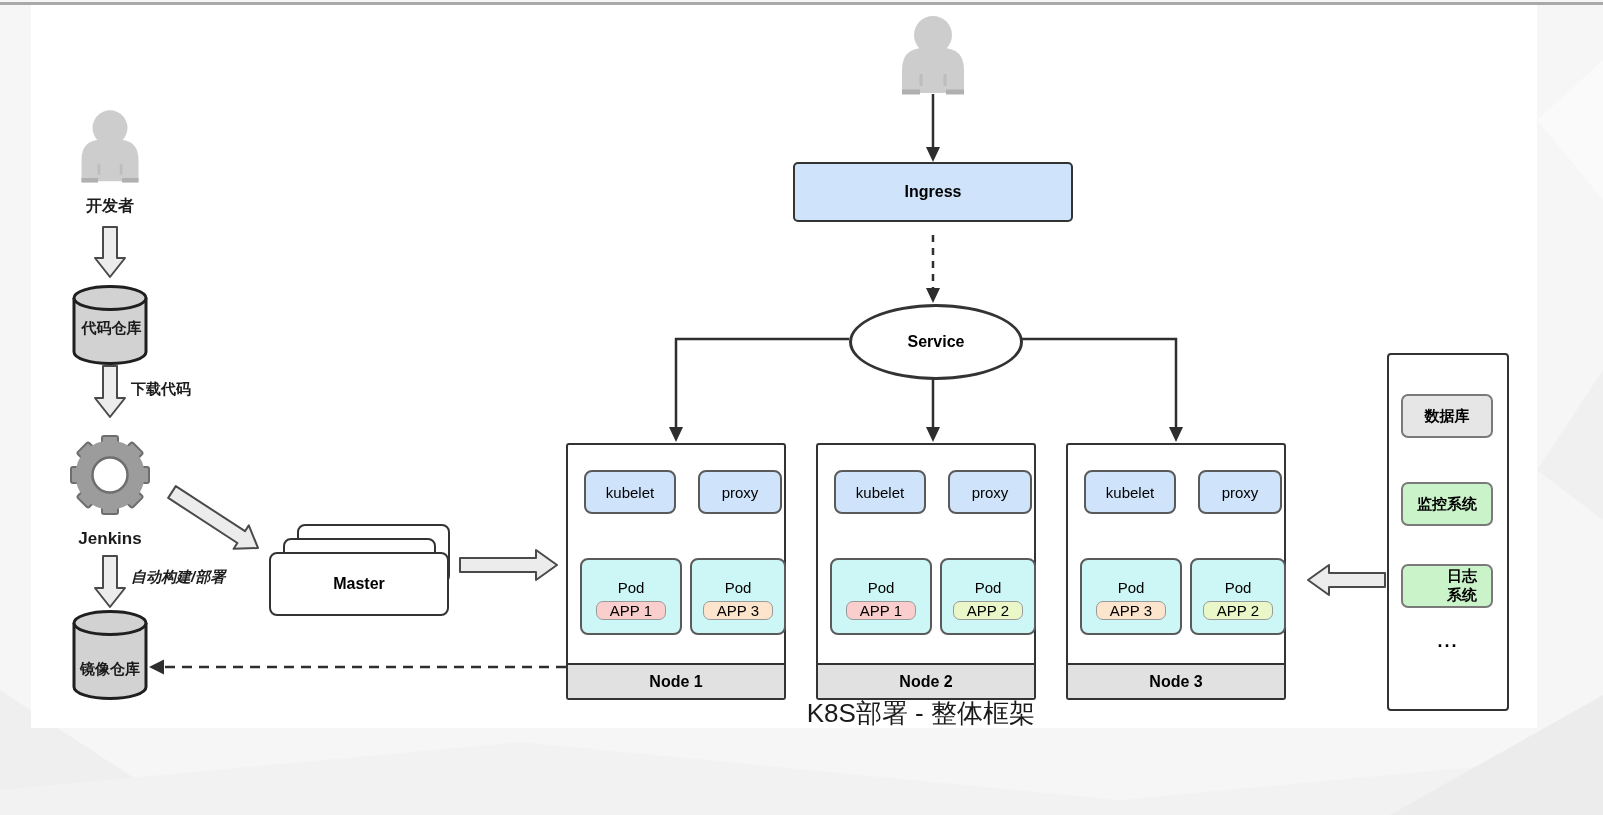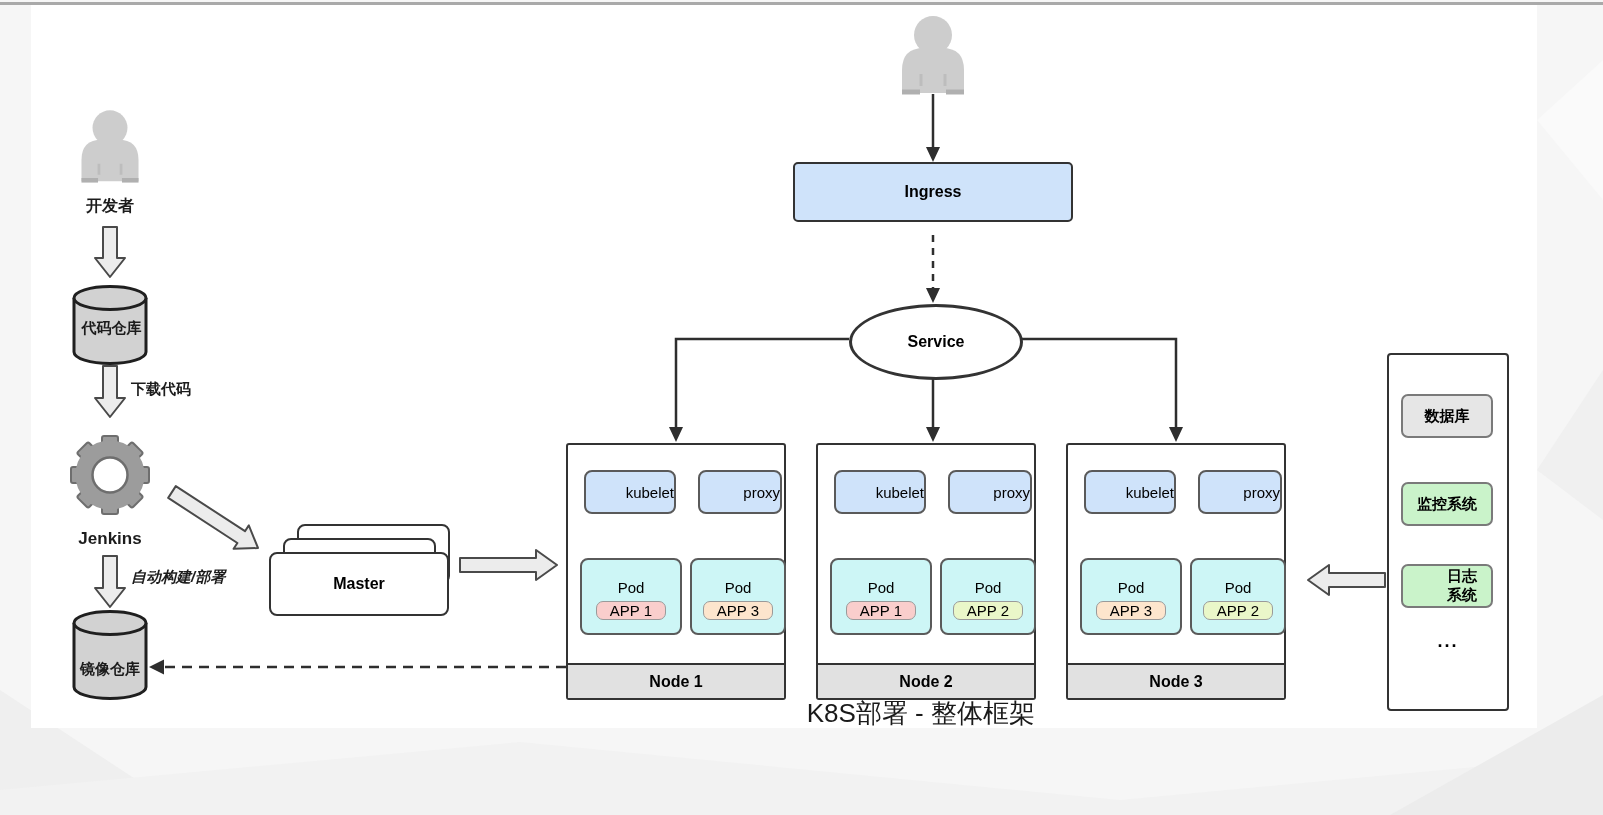--- a/index.html
+++ b/index.html
@@ -17,21 +17,21 @@
   
   #ingress-box{left:793px;top:162px;width:280px;height:60px;background:#cfe3fa;border:2.5px solid #333;border-radius:5px;font-weight:bold;font-size:16px;}
   #service-ellipse{left:849px;top:304px;width:168px;height:70px;background:#fff;border:3px solid #333;border-radius:50%;font-weight:bold;font-size:16px;z-index:4;display:flex;align-items:center;justify-content:center;}
   
   .master-card{box-sizing:border-box;background:#fff;border:2.5px solid #333;border-radius:8px;}
   #master-back{left:297px;top:524px;width:153px;height:60px;z-index:3;}
   #master-mid{left:283px;top:538px;width:153px;height:60px;z-index:4;}
   #master-front{left:269px;top:552px;width:180px;height:64px;z-index:5;display:flex;align-items:center;justify-content:center;font-weight:bold;font-size:16px;}
   
   .node-box{top:443px;width:220px;height:257px;background:#fff;border:2.5px solid #333;border-radius:3px;z-index:4;box-sizing:border-box;}
-  .kubelet-box,.proxy-box{position:absolute;top:25px;height:44px;background:#cfe3fa;border:2px solid #5a5a5a;border-radius:8px;display:flex;align-items:center;justify-content:flex-end;font-size:15px;box-sizing:border-box;}
+  .kubelet-box,.proxy-box{position:absolute;top:25px;height:44px;background:#cfe3fa;border:2px solid #5a5a5a;border-radius:8px;display:flex;align-items:center;justify-content:center;font-size:15px;box-sizing:border-box;}
   .kubelet-box{left:16px;width:92px;}
   .proxy-box{left:130px;width:84px;}
   .pod-box{position:absolute;top:113px;height:77px;background:#cdf6f6;border:2px solid #5a5a5a;border-radius:8px;display:flex;flex-direction:column;align-items:center;box-sizing:border-box;}
   .pod-a{left:12px;width:102px;}
   .pod-b{left:122px;width:96px;}
   .pod-label{font-size:15px;margin-top:19px;}
   .app-badge{margin-top:5px;padding:0 13px;border:1.5px solid #9a9a9a;border-radius:7px;font-size:15px;}
   .node-strip{position:absolute;left:0;right:0;bottom:0;height:33px;background:#e1e1e1;border-top:2.5px solid #333;display:flex;align-items:center;justify-content:center;font-weight:bold;font-size:16px;}
   
   #ext-panel{left:1387px;top:353px;width:118px;height:354px;background:#fff;border:2.5px solid #333;border-radius:4px;z-index:4;}

